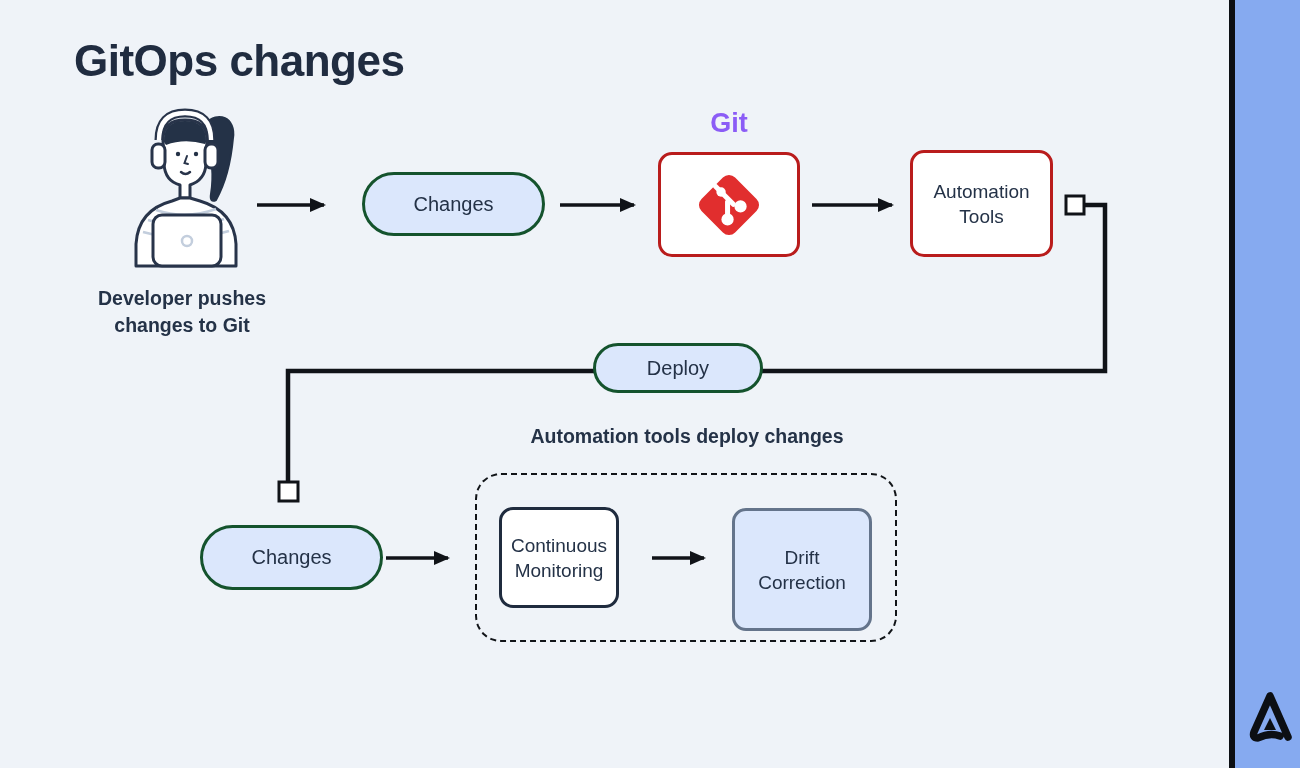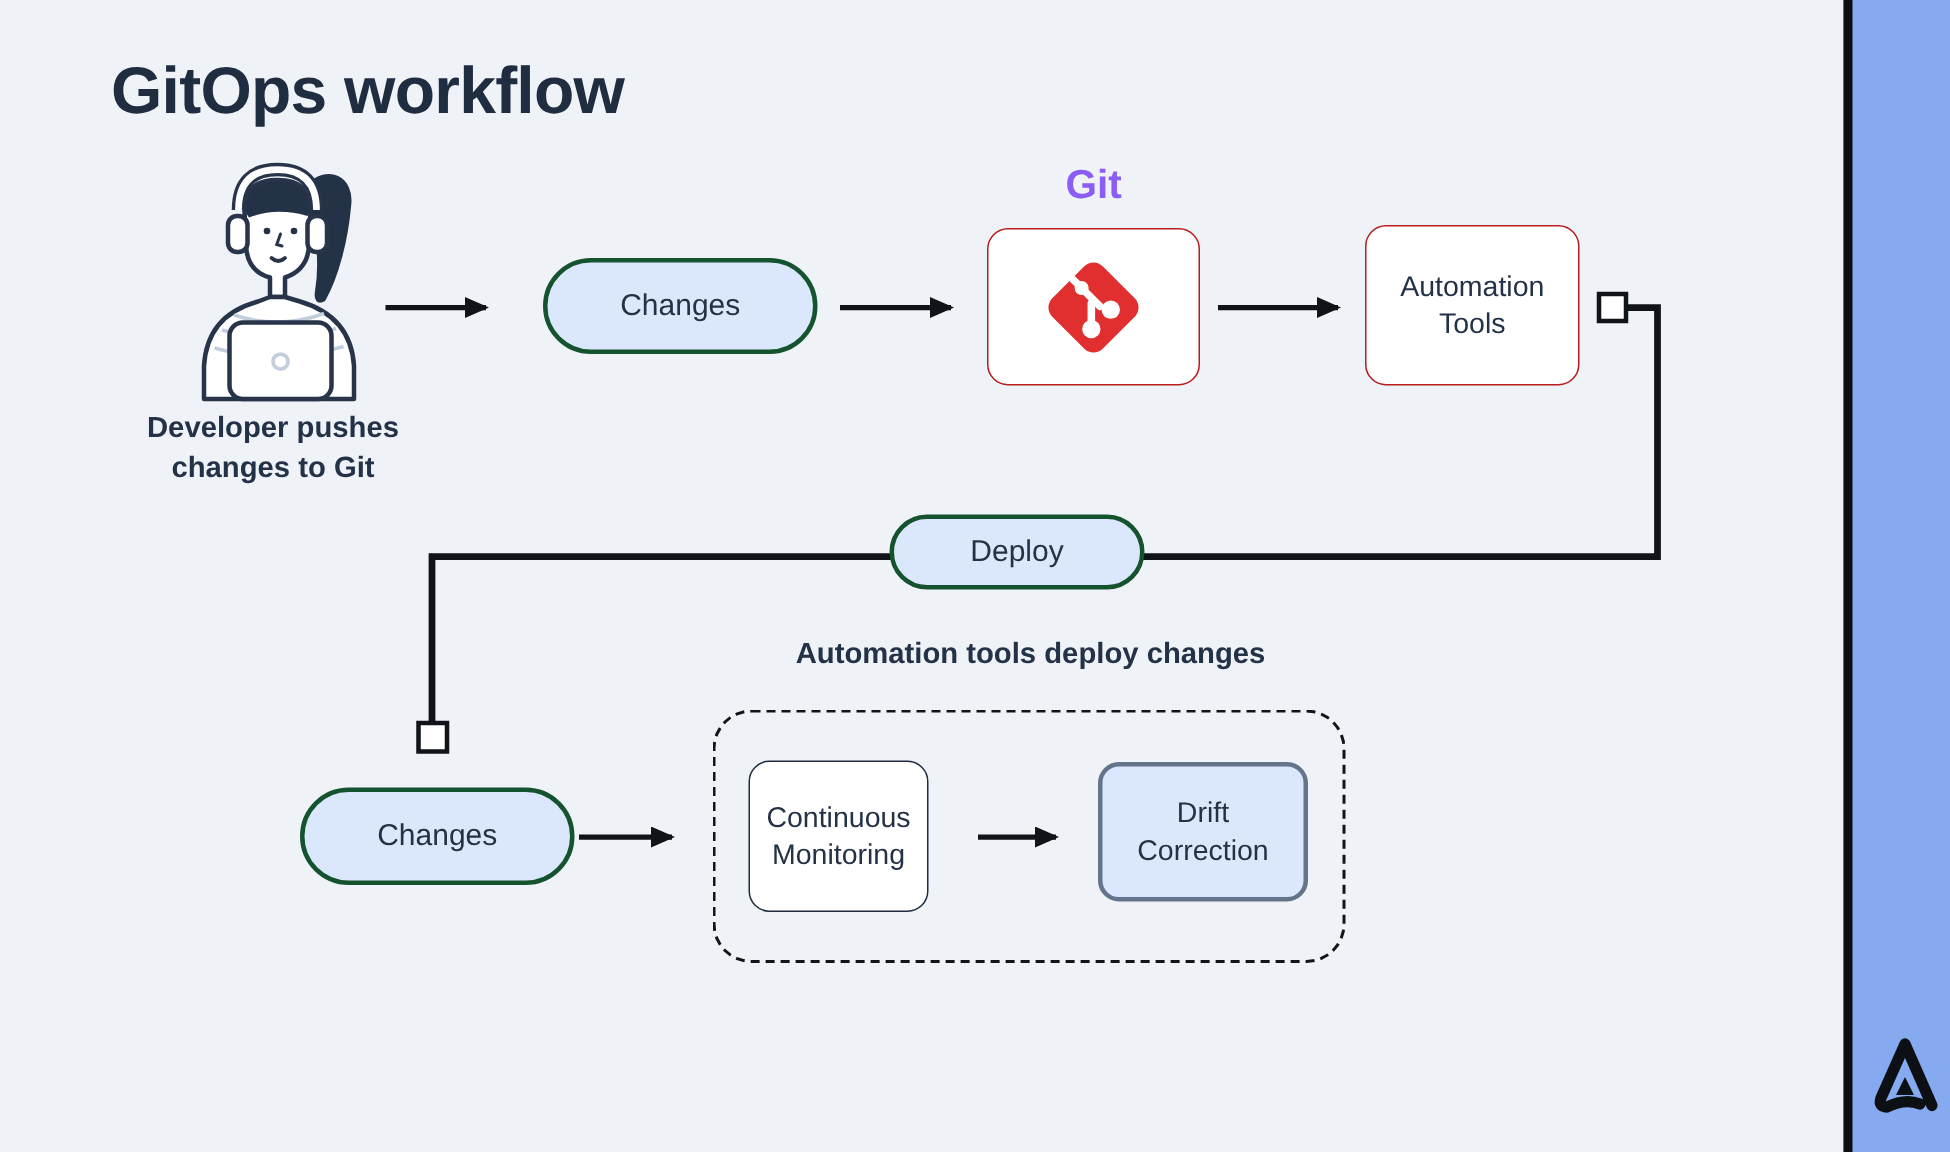--- a/index.html
+++ b/index.html
@@ -32,21 +32,21 @@
   .node { position: absolute; display:flex; align-items:center; justify-content:center;
           text-align:center; color:#243247; z-index: 2; }
 
   .pill {
     background: #dbe7fc; border: 3px solid #14532d;
     font-size: 20px;
   }
   .pill.stadium { border-radius: 40px; }
 
   .navy-box {
-    background: #ffffff; border: 1px solid #b91c1c; border-radius: 14px;
+    background: #ffffff; border: 3px solid #b91c1c; border-radius: 14px;
     font-size: 19px; line-height: 25px;
   }
 
   .blue-box {
     background: #dbe7fc; border: 3px solid #64748b; border-radius: 14px;
     font-size: 19px; line-height: 25px;
   }
 
   .caption {
     position: absolute; text-align:center;
@@ -89,21 +89,21 @@
     <path d="M1084,205 L1105,205 L1105,371 L288,371 L288,482" stroke="#101318" stroke-width="4.5" fill="none"></path>
 
     <path d="M386,558 H448" stroke="#101318" stroke-width="3.5" fill="none" marker-end="url(#ah)"></path>
 
     <path d="M652,558 H704" stroke="#101318" stroke-width="3.5" fill="none" marker-end="url(#ah)"></path>
 
     <rect x="1066" y="196" width="18" height="18" fill="#ffffff" stroke="#101318" stroke-width="3"></rect>
     <rect x="279" y="482" width="19" height="19" fill="#ffffff" stroke="#101318" stroke-width="3"></rect>
   </svg>
 
-  <h1 class="page-title">GitOps workflow</h1>
+  <h1 class="page-title">GitOps changes</h1>
 
   <svg class="illustration" style="left:112px; top:104px;" width="152" height="164" viewBox="0 0 152 164">
 
     <path d="M93,20 C106,6 124,14 121,34 C119,56 113,80 104,96 C100,98 98,96 99,90 C102,72 100,52 95,38 Z" fill="#243247" stroke="#243247" stroke-width="2" stroke-linejoin="round"></path>
 
     <path d="M47,36 Q47,9 73,9 Q99,9 99,36" fill="none" stroke="#28344a" stroke-width="9"></path>
     <path d="M47,36 Q47,9 73,9 Q99,9 99,36" fill="none" stroke="#ffffff" stroke-width="4.5"></path>
 
     <path d="M51,36 Q51,16 73,16 Q95,16 95,36 L94,60 Q93,76 78,81 L78,94 L68,94 L68,81 Q53,77 52,60 Z" fill="#ffffff" stroke="#28344a" stroke-width="3" stroke-linejoin="round"></path>
 
@@ -120,21 +120,21 @@
     <path d="M24,162 L24,140 Q26,106 60,97 L68,94 L78,94 L88,97 Q122,107 124,140 L124,162 Z" fill="#ffffff" stroke="#28344a" stroke-width="3" stroke-linejoin="round"></path>
 
     <path d="M44,106 Q74,116 104,105" fill="none" stroke="#c3cedd" stroke-width="2.5"></path>
     <path d="M36,116 Q74,128 112,115" fill="none" stroke="#c3cedd" stroke-width="2.5"></path>
     <path d="M31,128 Q74,140 117,127" fill="none" stroke="#c3cedd" stroke-width="2.5"></path>
 
     <rect x="41" y="111" width="68" height="51" rx="9" fill="#ffffff" stroke="#28344a" stroke-width="3"></rect>
     <circle cx="75" cy="137" r="5" fill="none" stroke="#c3cedd" stroke-width="2.5"></circle>
   </svg>
 
-  <div class="caption" style="left:68px; top:272px; width:228px; font-size:19.5px;">Developer pushes changes to Git</div>
+  <div class="caption" style="left:68px; top:285px; width:228px; font-size:19.5px;">Developer pushes changes to Git</div>
 
   <div class="node pill stadium" style="left:362px; top:172px; width:183px; height:64px;">Changes</div>
 
   <div class="git-heading" style="left:658px; top:108px; width:142px;">Git</div>
 
   <div class="node navy-box" style="left:658px; top:152px; width:142px; height:105px;">
     <svg width="72" height="72" viewBox="0 0 100 100">
       <rect x="17" y="17" width="66" height="66" rx="12" fill="#e12e2e" transform="rotate(45 50 50)"></rect>
       <path d="M31,24 L56,49" stroke="#ffffff" stroke-width="7" stroke-linecap="round"></path>
       <circle cx="39" cy="32" r="6.5" fill="#ffffff"></circle>
@@ -150,21 +150,21 @@
   <div class="node pill" style="left:593px; top:343px; width:170px; height:50px; border-radius:26px;">Deploy</div>
 
   <div class="caption" style="left:487px; top:423px; width:400px; font-size:19.5px;">Automation tools deploy changes</div>
 
   <div class="node pill stadium" style="left:200px; top:525px; width:183px; height:65px;">Changes</div>
 
   <div class="dotted-frame"></div>
 
   <div class="node navy-box" style="left:499px; top:507px; width:120px; height:101px; padding:0 6px; border-color:#1f2b3e;">Continuous Monitoring</div>
 
-  <div class="node blue-box" style="left:732px; top:508px; width:140px; height:93px; padding:16px 6px;">Drift Correction</div>
+  <div class="node blue-box" style="left:732px; top:508px; width:140px; height:123px; padding:16px 6px;">Drift Correction</div>
 
 
   <div class="side-strip">
     <svg style="position:absolute; left:9px; top:686px;" width="50" height="60" viewBox="0 0 50 58">
       <path d="M44,50 L26,9 L10,45 Q8,51 14,51 Q26,45 36,49" fill="none" stroke="#0c0f14" stroke-width="7.5" stroke-linecap="round" stroke-linejoin="round"></path>
       <path d="M26,31 L32,43 L20,43 Z" fill="#0c0f14"></path>
     </svg>
   </div>
 
 </div>

